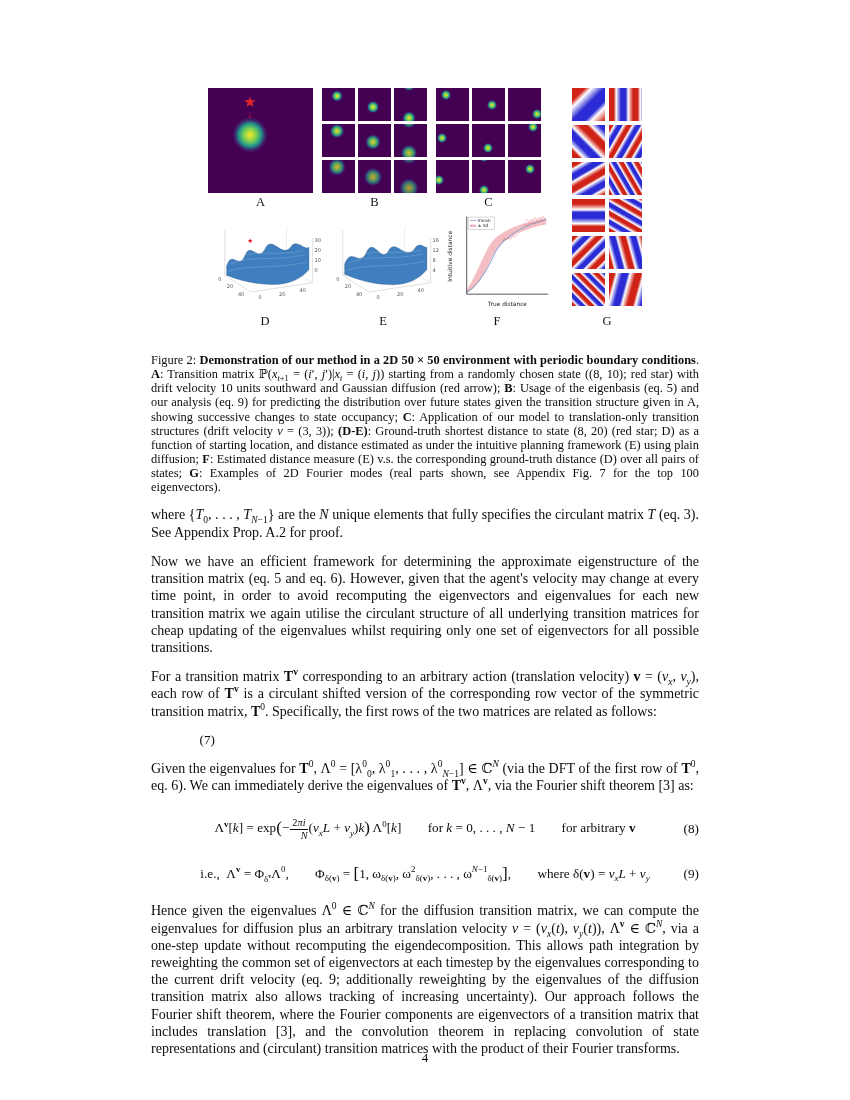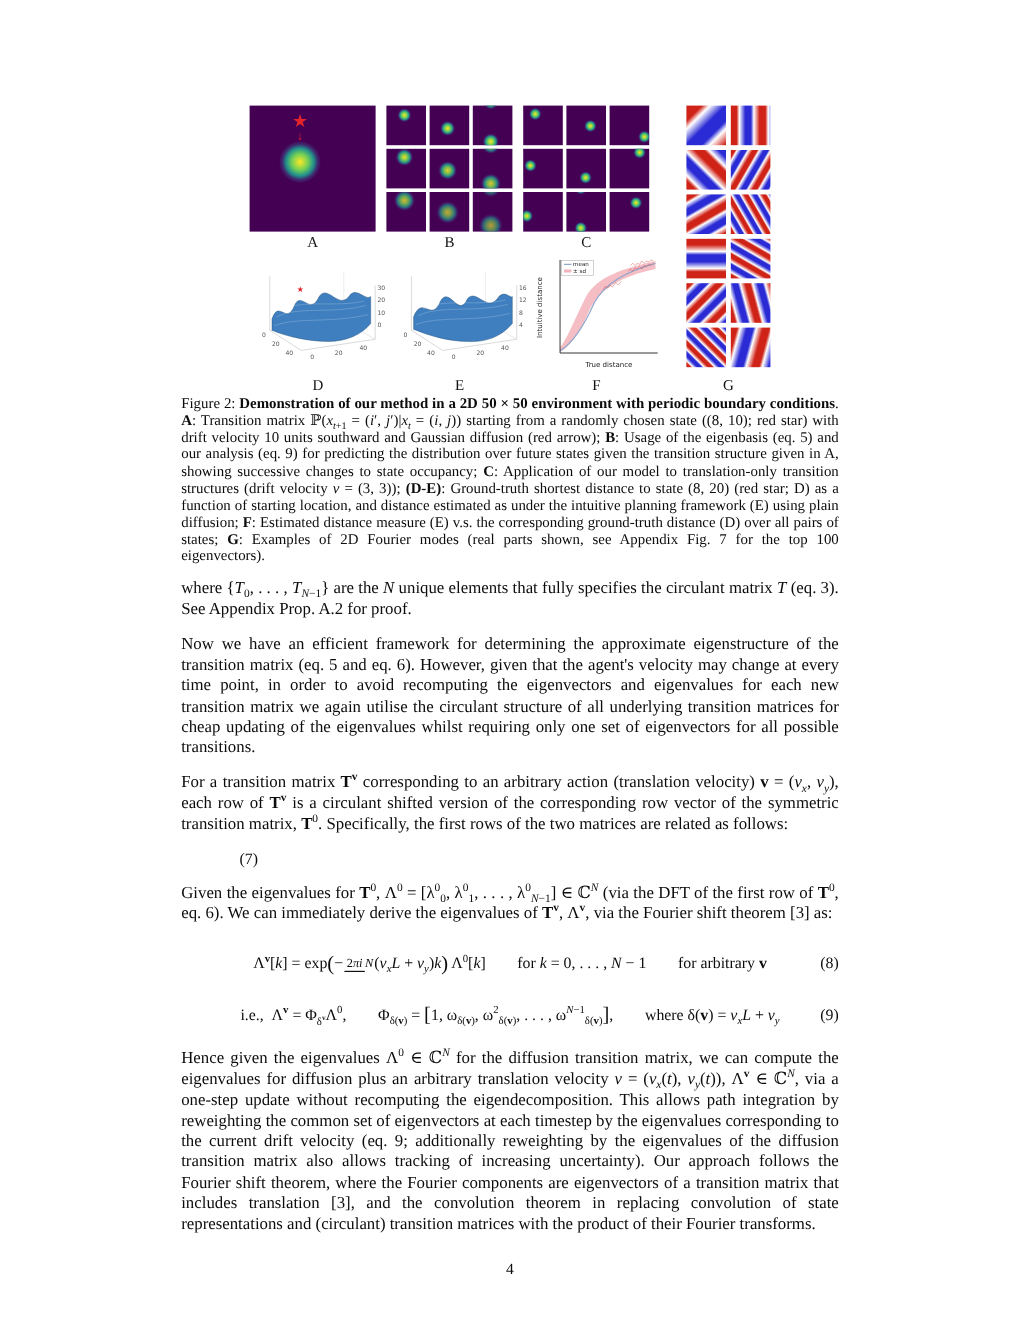--- a/index.html
+++ b/index.html
@@ -31,30 +31,30 @@
   svg text{font-family:'DejaVu Sans','Liberation Sans',sans-serif}
   .tick{font-size:5.4px;fill:var(--tick-gray)}
   .axlabel{font-size:6.2px;fill:#222}
   .legend-text{font-size:4.9px;fill:#222}
   .surf-fill{fill:var(--surface-blue);stroke:var(--surface-edge);stroke-width:.4}
   .band{fill:var(--sd-fill);opacity:.85}
   .meanline{stroke:var(--mean-line);stroke-width:1.1;fill:none}
   .mean-sample{stroke:var(--mean-line);stroke-width:1}
 
   
-  .caption{font-size:12.4px;line-height:1.14;text-align:justify}
+  .caption{margin-top:24px;font-size:12.4px;line-height:1.14;text-align:justify}
   .body-p{font-size:14px;line-height:1.23;text-align:justify;margin:12px 0}
   .equation{display:flex;align-items:center;margin:12px 0;font-size:13.2px}
   .eq-spacer{width:32px}
   .eq-body{flex:1;text-align:center}
   .eq-num{width:32px;text-align:right}
   sup,sub{line-height:0}
   sup{font-size:68%}
   sub{font-size:68%}
-  .frac{display:inline-flex;flex-direction:row;vertical-align:middle;text-align:right;font-size:.78em;line-height:1.12;margin:0 1px}
+  .frac{display:inline-flex;flex-direction:column;vertical-align:middle;text-align:right;font-size:.78em;line-height:1.12;margin:0 1px}
   .fn{border-bottom:.8px solid #111;padding:0 2px}
   .bigp{font-size:1.3em;vertical-align:-.08em}
   .page-number{position:absolute;left:0;right:0;bottom:34px;text-align:center;font-size:13px}
 </style>
 </head>
 <body>
 
 <div class="page">
   <div class="content">
 

